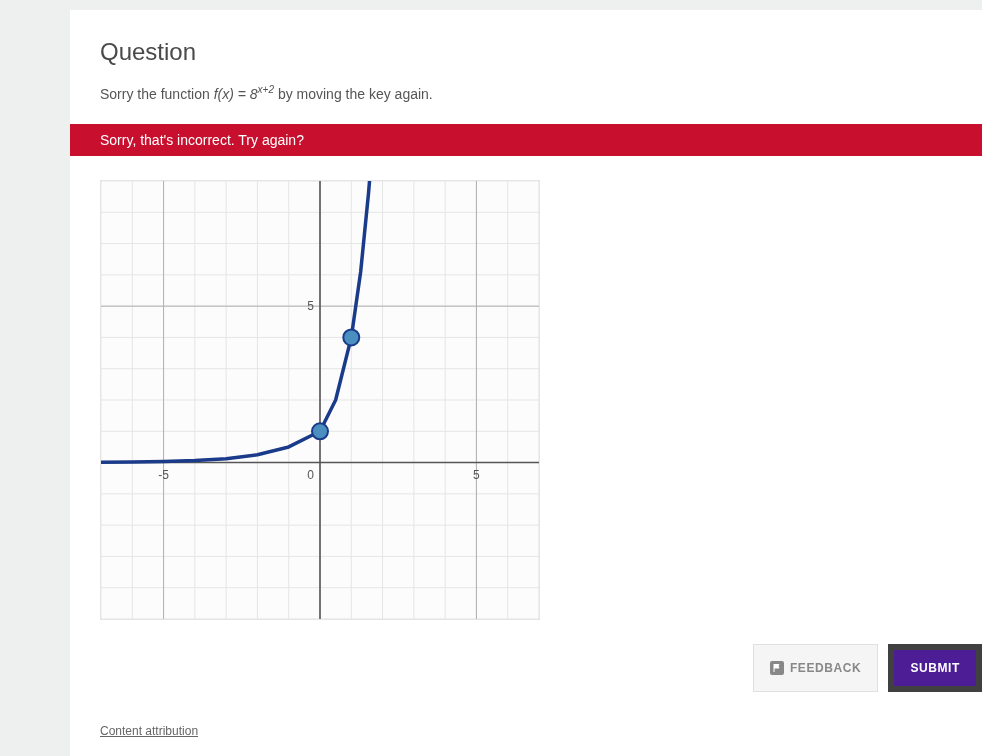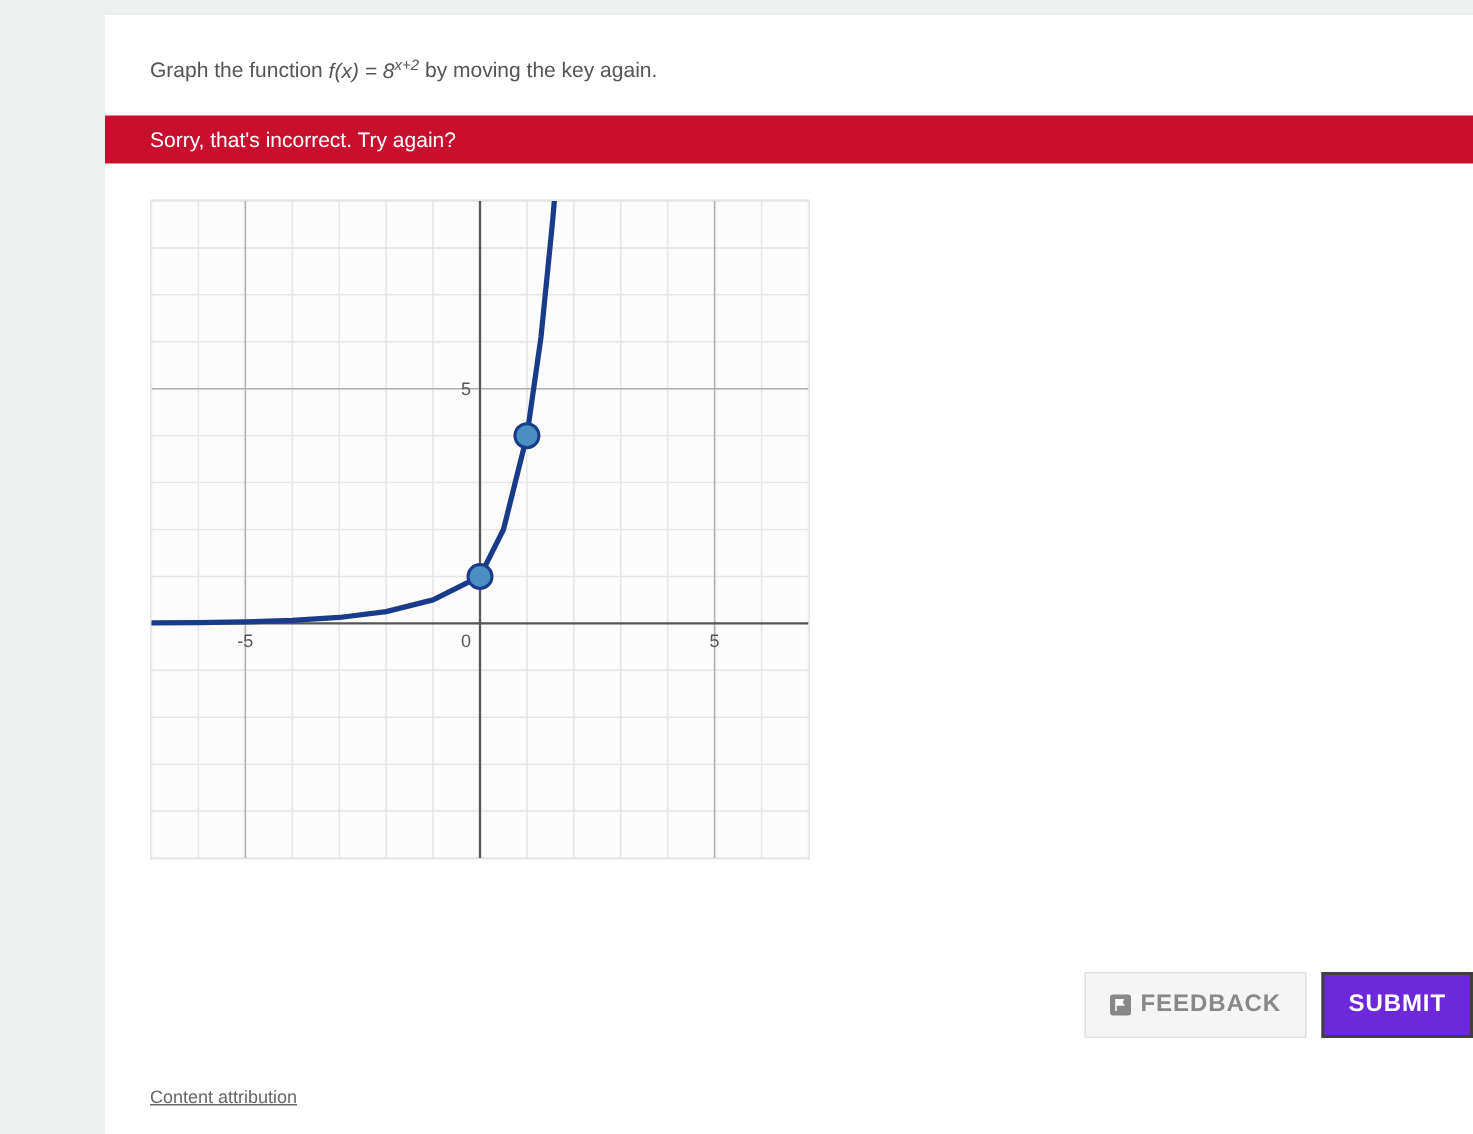--- a/index.html
+++ b/index.html
@@ -52,21 +52,21 @@
     }
     .actions {
       position: absolute;
       right: 0;
       bottom: 64px;
       display: flex;
       gap: 10px;
       padding-right: 0;
     }
     .btn {
-      font-size: 16px;
+      font-size: 12px;
       font-weight: 600;
       letter-spacing: 0.6px;
       padding: 11px 16px;
       text-align: center;
       cursor: pointer;
       display: flex;
       align-items: center;
       gap: 6px;
     }
     .btn-feedback {
@@ -82,23 +82,23 @@
       height: 14px;
       background: #888;
       border-radius: 2px;
     }
     .btn-view {
       background: #f5f5f5;
       color: #666;
       border: 1px solid #d0d0d0;
     }
     .btn-submit {
-      background: #6d28d9;
+      background: #4c1d95;
       color: #fff;
-      border: 2px solid #404040;
+      border: 6px solid #404040;
     }
     .attribution {
       position: absolute;
       left: 30px;
       bottom: 18px;
       font-size: 12px;
       color: #666;
       text-decoration: underline;
       cursor: pointer;
     }
@@ -106,22 +106,23 @@
       font-family: Arial, sans-serif;
       font-size: 12px;
       fill: #555;
     }
   </style>
 </head>
 <body>
 
 <div class="container">
   <div class="inner">
+    <div class="qtitle">Question</div>
     <div class="prompt">
-      <span>Graph the function </span><span class="fx"><span>f(x) = 8</span><sup>x+2</sup></span><span> by moving the key again.</span>
+      <span>Sorry the function </span><span class="fx"><span>f(x) = 8</span><sup>x+2</sup></span><span> by moving the key again.</span>
     </div>
   </div>
 
   <div class="error-bar">Sorry, that's incorrect. Try again?</div>
 
   <div class="graph-wrap">
     <div class="graph-box">
       <svg id="chart-svg" width="438" height="438" viewBox="0 0 438 438">
           <line x1="0" y1="0" x2="0" y2="438" stroke="#e5e5e5" stroke-width="1"></line>
           <line x1="31.285714285714285" y1="0" x2="31.285714285714285" y2="438" stroke="#e5e5e5" stroke-width="1"></line>

